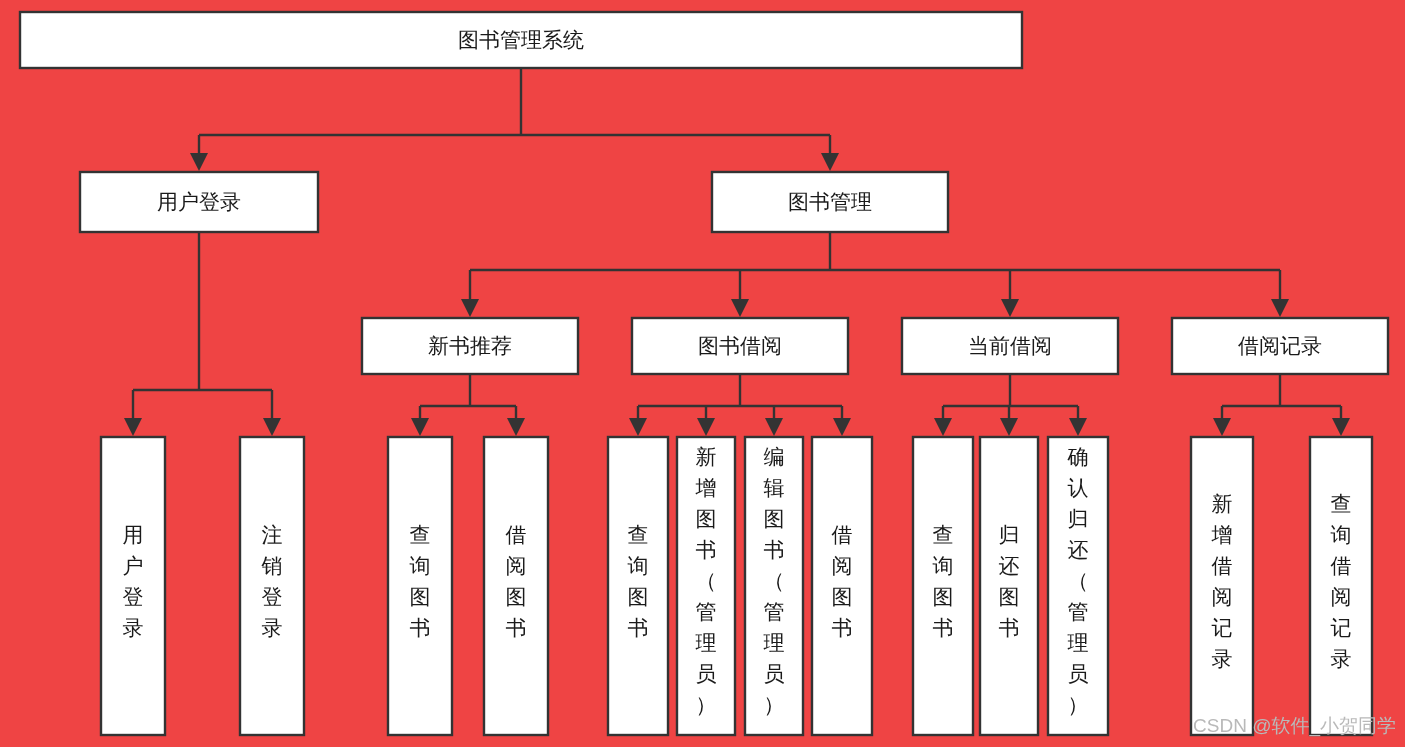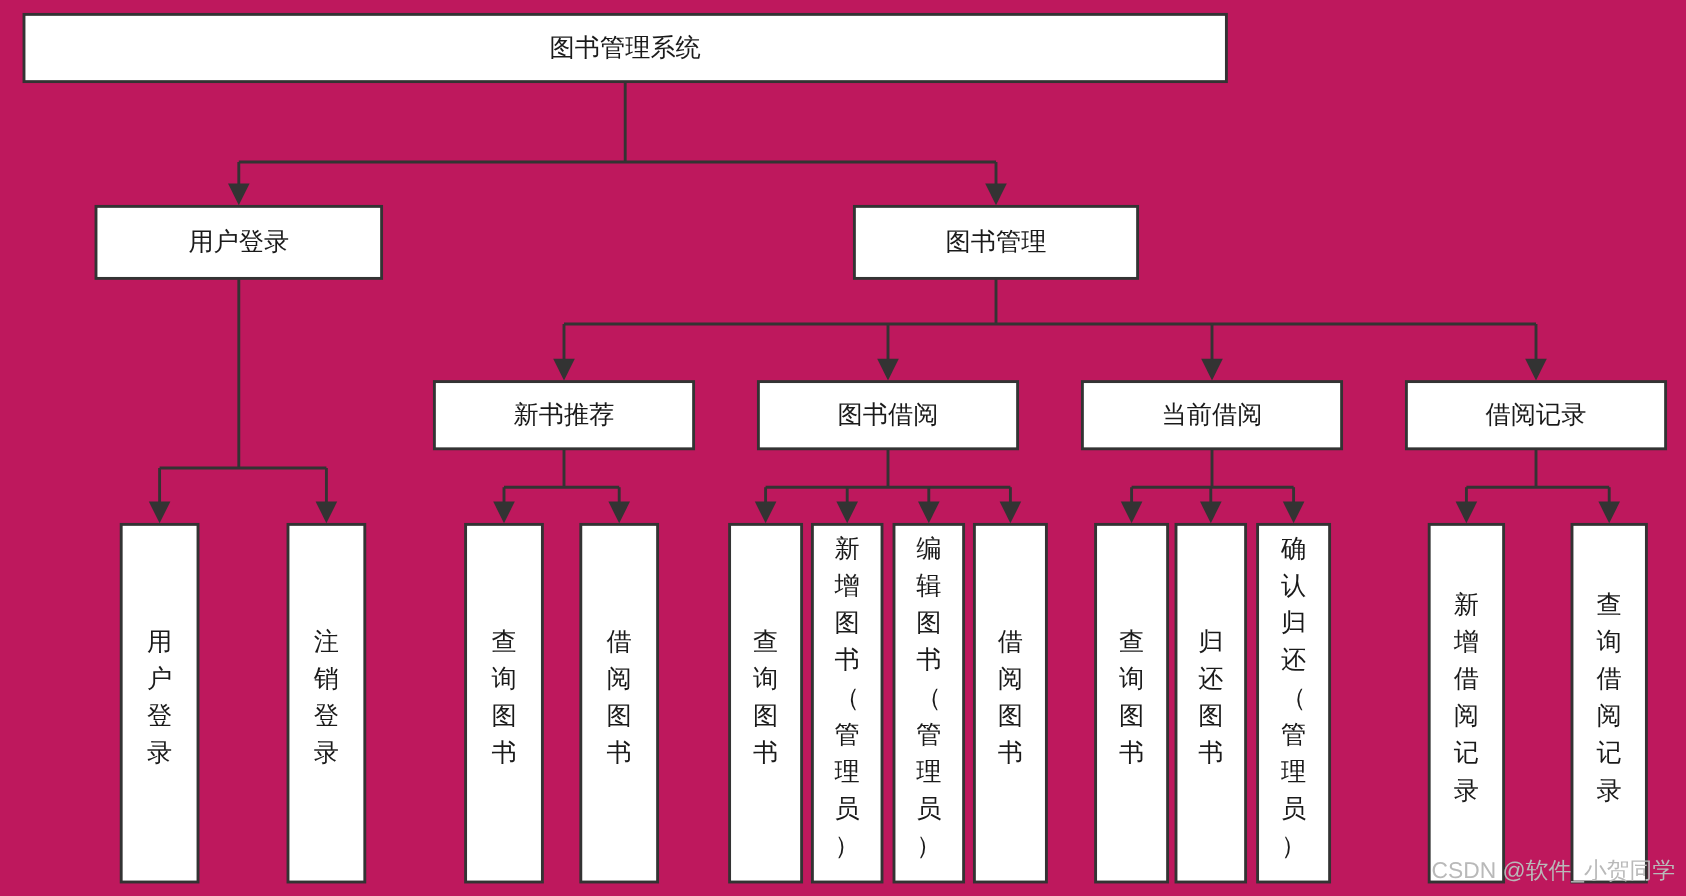--- a/index.html
+++ b/index.html
@@ -7,21 +7,21 @@
     padding: 0;
     background: #ffffff;
   }
   body {
     font-family: "Liberation Sans", "DejaVu Sans", sans-serif;
   }
   #diagram-root {
     position: relative;
     width: 1405px;
     height: 747px;
-    background: #be185d;
+    background: #ef4444;
     overflow: hidden;
   }
   svg.diagram-canvas {
     position: absolute;
     left: 0;
     top: 0;
     width: 1405px;
     height: 747px;
     display: block;
   }

